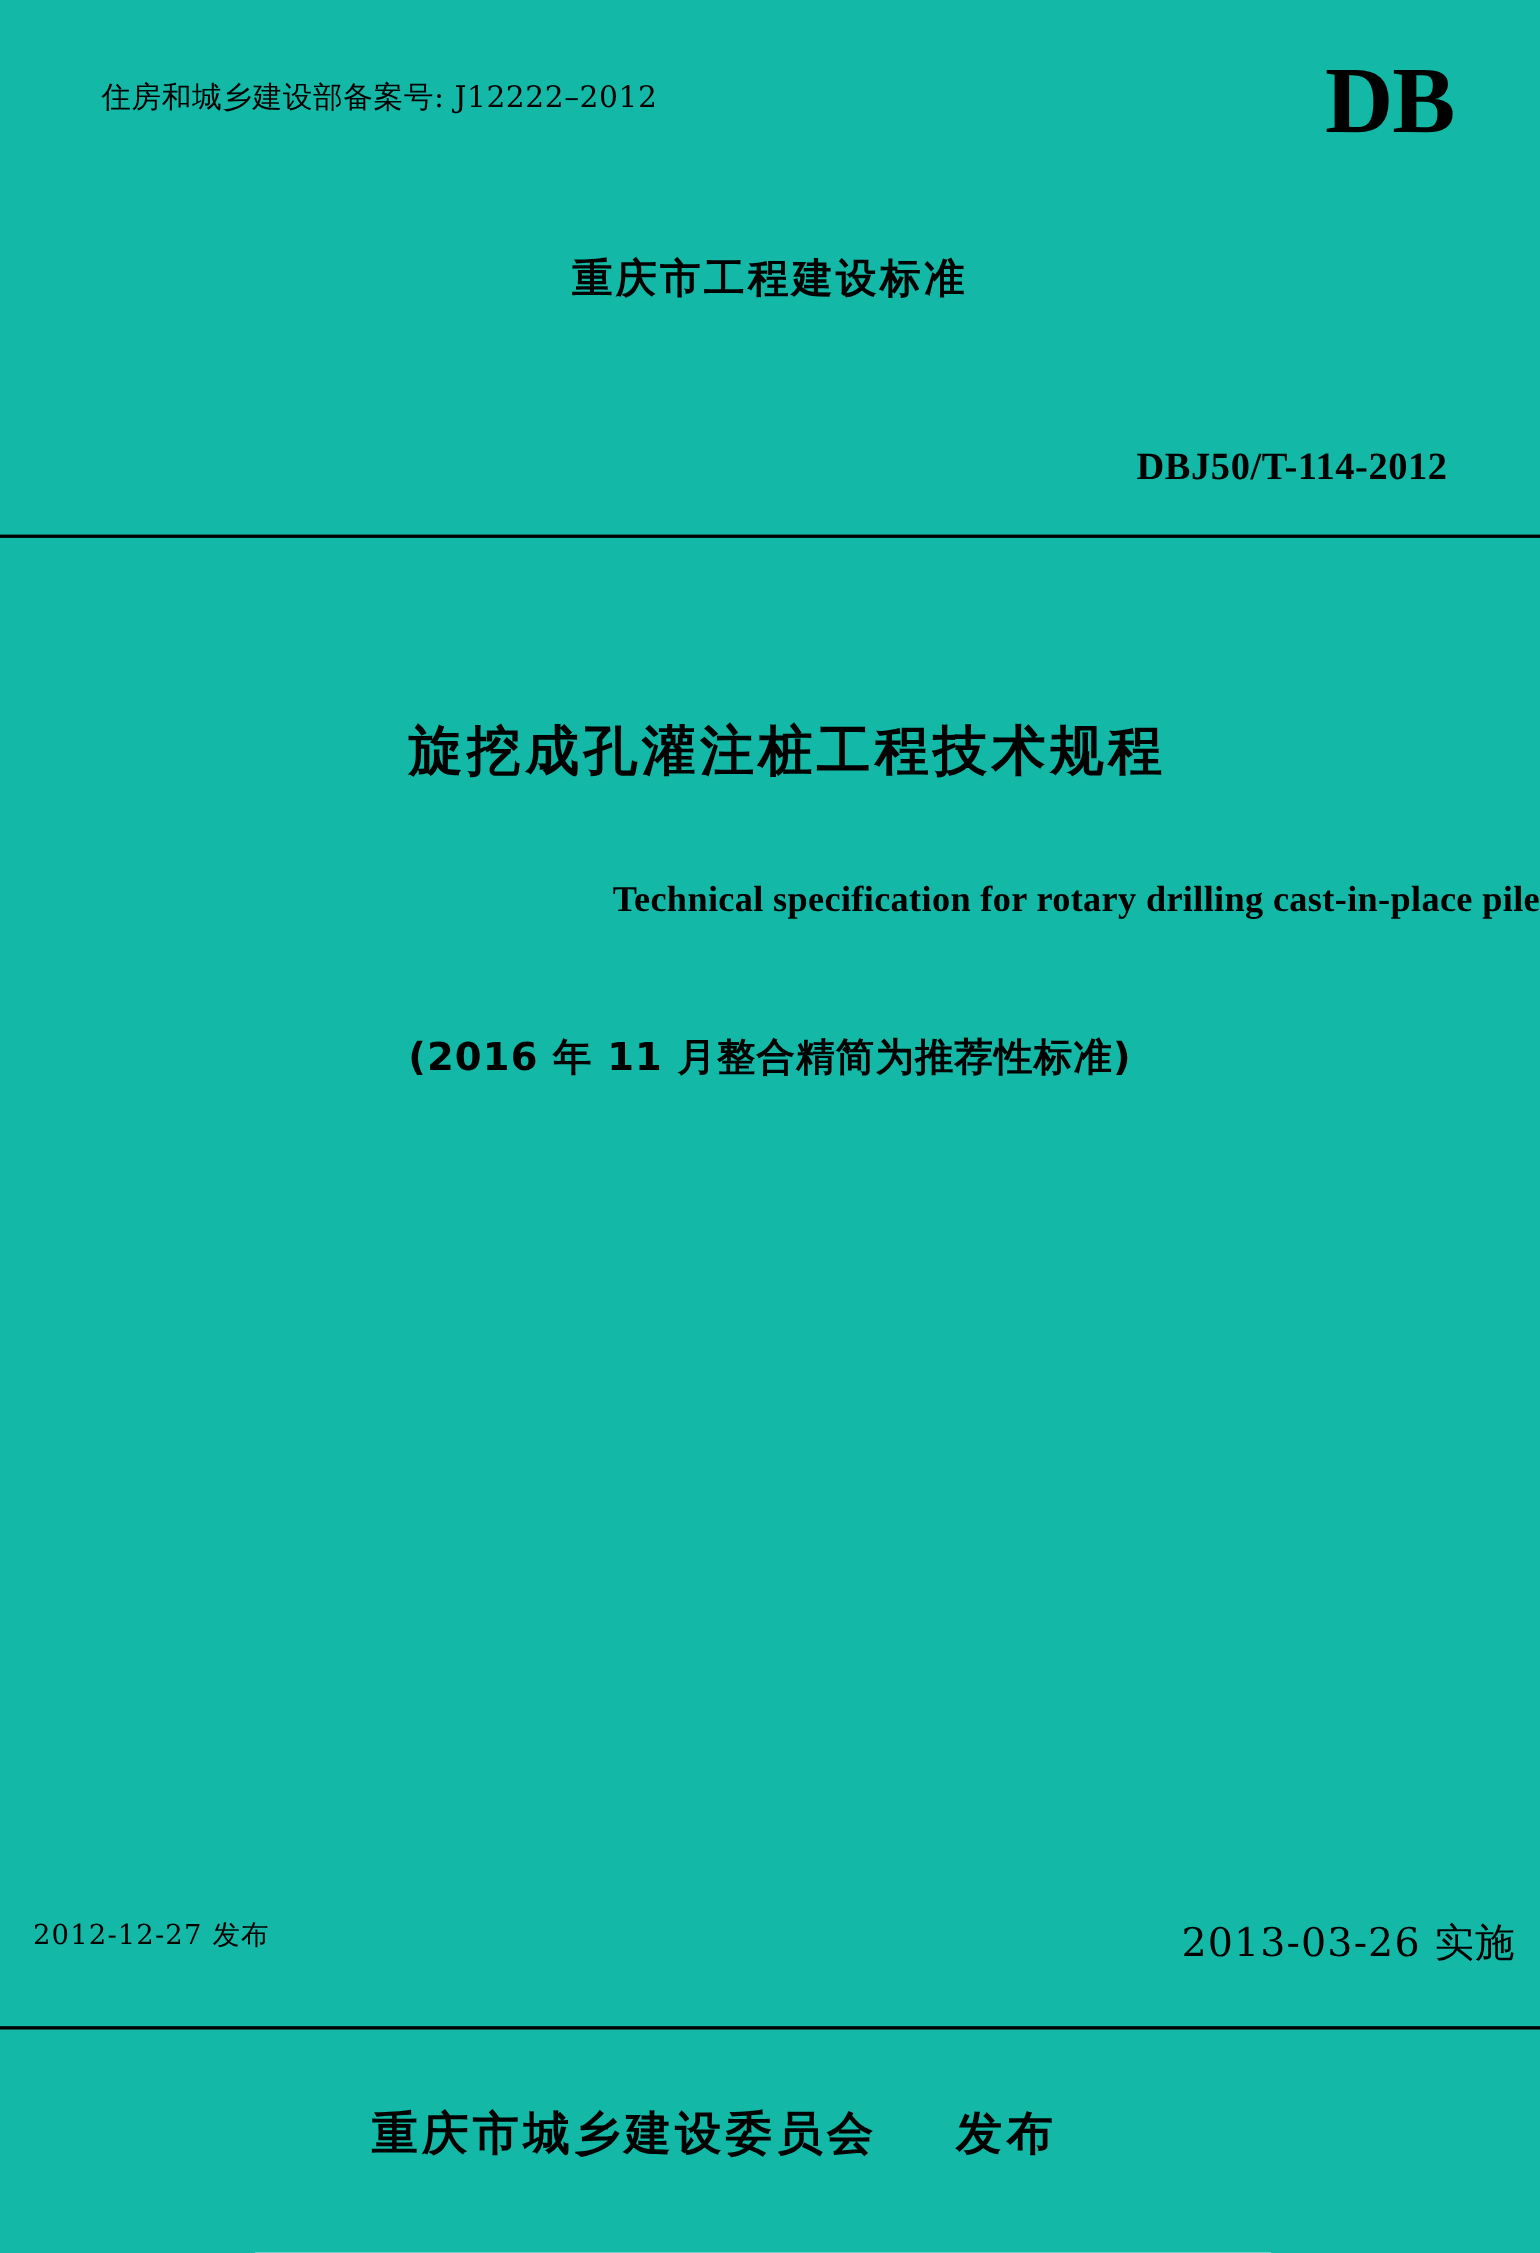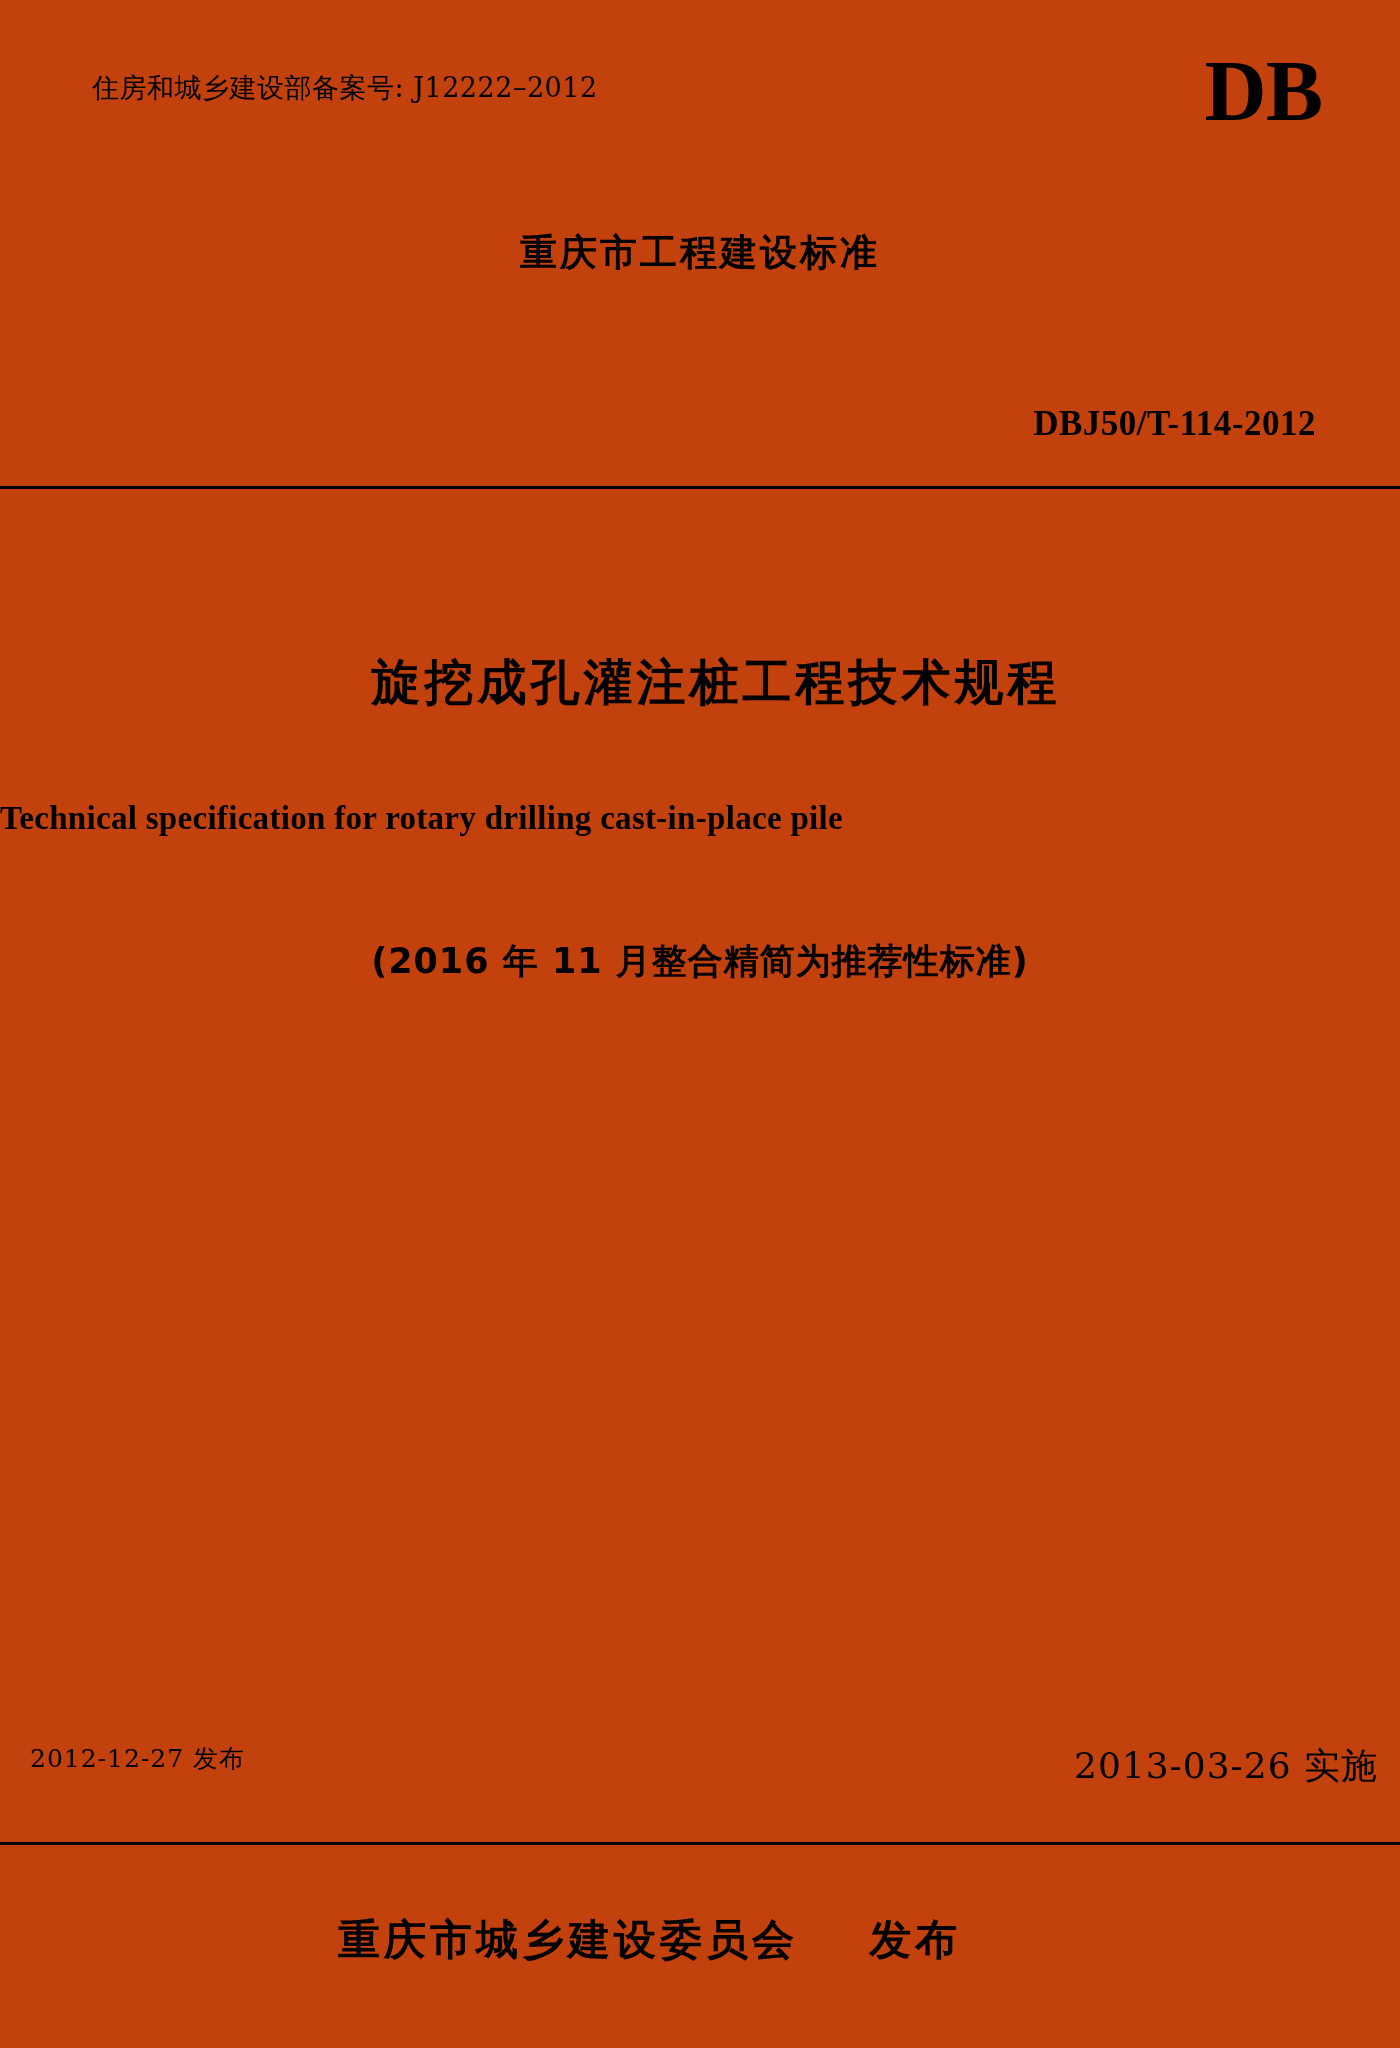--- a/index.html
+++ b/index.html
@@ -15,21 +15,21 @@
     color: #000000;
     position: relative;
     overflow: hidden;
   }
   .page {
     position: absolute;
     left: 0;
     top: 0;
     width: 1400px;
     height: 2048px;
-    background: #c2410c;
+    background: #14b8a6;
   }
 
   
   .top-row {
     position: absolute;
     left: 0;
     top: 48px;
     width: 1400px;
     height: 120px;
   }
@@ -99,21 +99,21 @@
     font-weight: bold;
     font-size: 49px;
     letter-spacing: 4px;
     padding-left: 16px;
   }
   .main-title-en {
     position: absolute;
     left: 0;
     top: 800px;
     width: 1400px;
-    text-align: left;
+    text-align: right;
     font-family: "Liberation Serif", "DejaVu Serif", serif;
     font-weight: bold;
     font-size: 33px;
     letter-spacing: 0.3px;
   }
   .subtitle-note {
     position: absolute;
     left: 0;
     top: 938px;
     width: 1400px;

